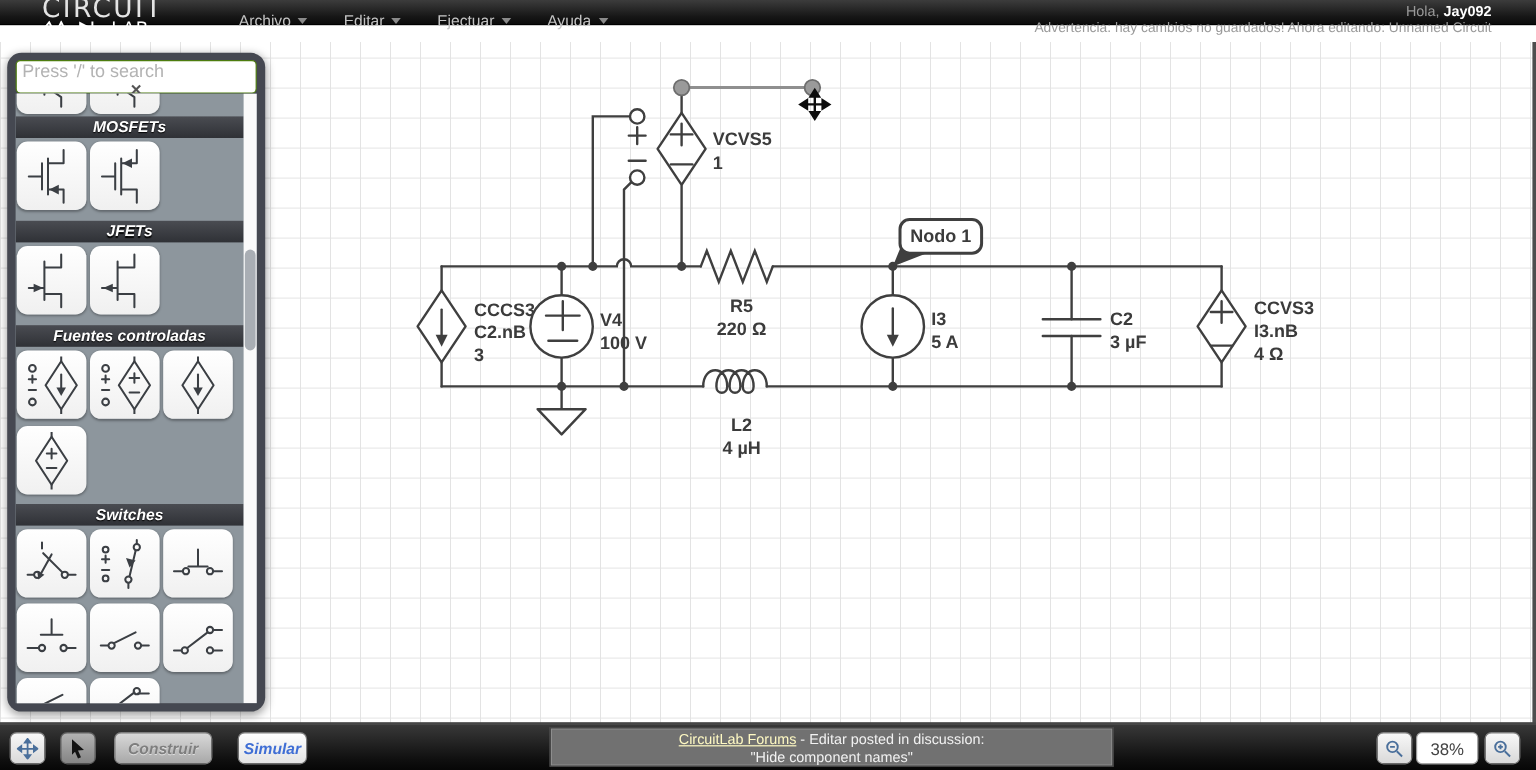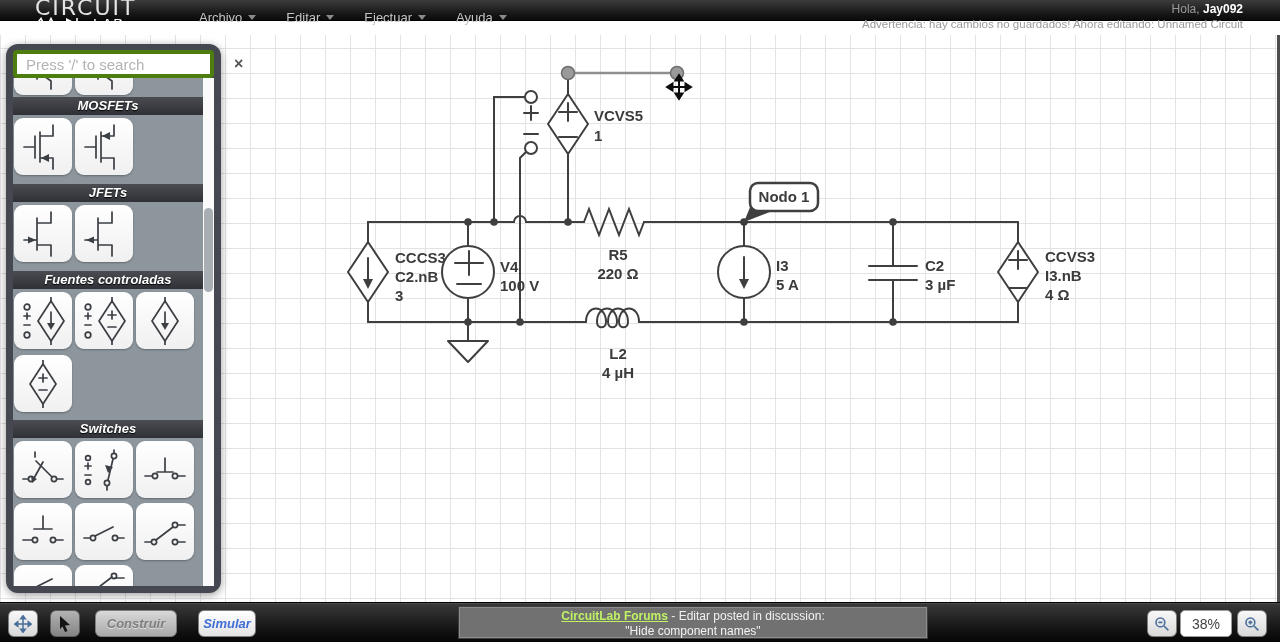--- a/index.html
+++ b/index.html
@@ -38,21 +38,21 @@
   .shape{stroke:#3f3f3f;stroke-width:2;fill:#fff;stroke-linejoin:round;}
   .dot{fill:#3f3f3f;stroke:none;}
   .lbl{font-family:"Liberation Sans",sans-serif;font-weight:bold;font-size:15px;fill:#3b3b3b;}
   .graywire{stroke:#8f8f8f;stroke-width:2.5;fill:none;}
   .graynode{fill:#9a9a9a;stroke:#6e6e6e;stroke-width:1.5;}
 
   
   .panel{position:absolute;left:6px;top:9px;width:215px;height:549px;background:#454851;
          border-radius:12px;box-shadow:0 2px 8px rgba(0,0,0,.4);z-index:10;}
   .panel-top{position:absolute;left:7px;top:6px;right:7px;height:28px;background:#fff;
-             border:4px solid #4d7c0f;border-radius:4px;display:flex;align-items:center;}
+             border:1px solid #4d7c0f;border-radius:4px;display:flex;align-items:center;flex-direction:column;}
   .search-input{flex:1;border:none;outline:none;font-size:15px;padding:0 0 0 9px;color:#444;
                 font-family:"Liberation Sans",sans-serif;background:transparent;}
   .search-input::placeholder{color:#b3b3b3;}
   .search-close{font-size:16px;font-weight:bold;color:#555;padding:0 9px;cursor:pointer;line-height:1;}
   .panel-body{position:absolute;left:7px;top:34px;right:7px;bottom:7px;background:#8d969d;
               overflow:hidden;}
   .scroll-track{position:absolute;right:0;top:0;bottom:0;width:11px;background:#fafafa;}
   .scroll-thumb{position:absolute;right:1px;top:130px;width:9px;height:84px;background:#a9aeb4;
                 border-radius:5px;cursor:pointer;}
   .phead{position:absolute;left:0;width:190px;height:18px;line-height:18px;text-align:center;
@@ -74,21 +74,21 @@
         font-family:"Liberation Sans",sans-serif;font-style:italic;}
   .btn-move{left:8px;width:30px;background:linear-gradient(#f8f8f8,#d9d9d9);}
   .btn-cursor{left:50px;width:30px;background:linear-gradient(#b3b3b3,#848484);border-color:#5d5d5d;}
   .btn-construir{left:95px;width:82px;background:linear-gradient(#d9d9d9,#a8a8a8);
         font-size:13px;font-weight:bold;color:#7e7e7e;text-shadow:0 1px 0 rgba(255,255,255,.55);}
   .btn-simular{left:198px;width:58px;background:linear-gradient(#ffffff,#e3e3e3);
         font-size:13px;font-weight:bold;color:#3f6ed5;}
   .notice{position:absolute;left:458px;top:3px;width:470px;height:33px;background:#717171;
           border:1px solid #3e3e3e;box-shadow:inset 0 0 0 1px #8d8d8d;color:#f2f2f2;
           font-size:12px;text-align:center;line-height:15px;padding-top:2px;}
-  .notice a{color:#bef264;text-decoration:underline;font-weight:bold;cursor:pointer;}
+  .notice a{color:#fef9c3;text-decoration:underline;font-weight:normal;cursor:pointer;}
   .btn-zoom-out{right:103px;width:30px;background:linear-gradient(#f8f8f8,#d9d9d9);}
   .btn-zoom-in{right:13px;width:30px;background:linear-gradient(#f8f8f8,#d9d9d9);}
   .zoom-level{position:absolute;right:48px;top:7px;width:52px;height:27px;background:#fff;
           border:1px solid #9c9c9c;border-radius:5px;color:#444;font-size:14px;
           display:flex;align-items:center;justify-content:center;}
 </style>
 </head>
 <body>
 
 <div class="app">

